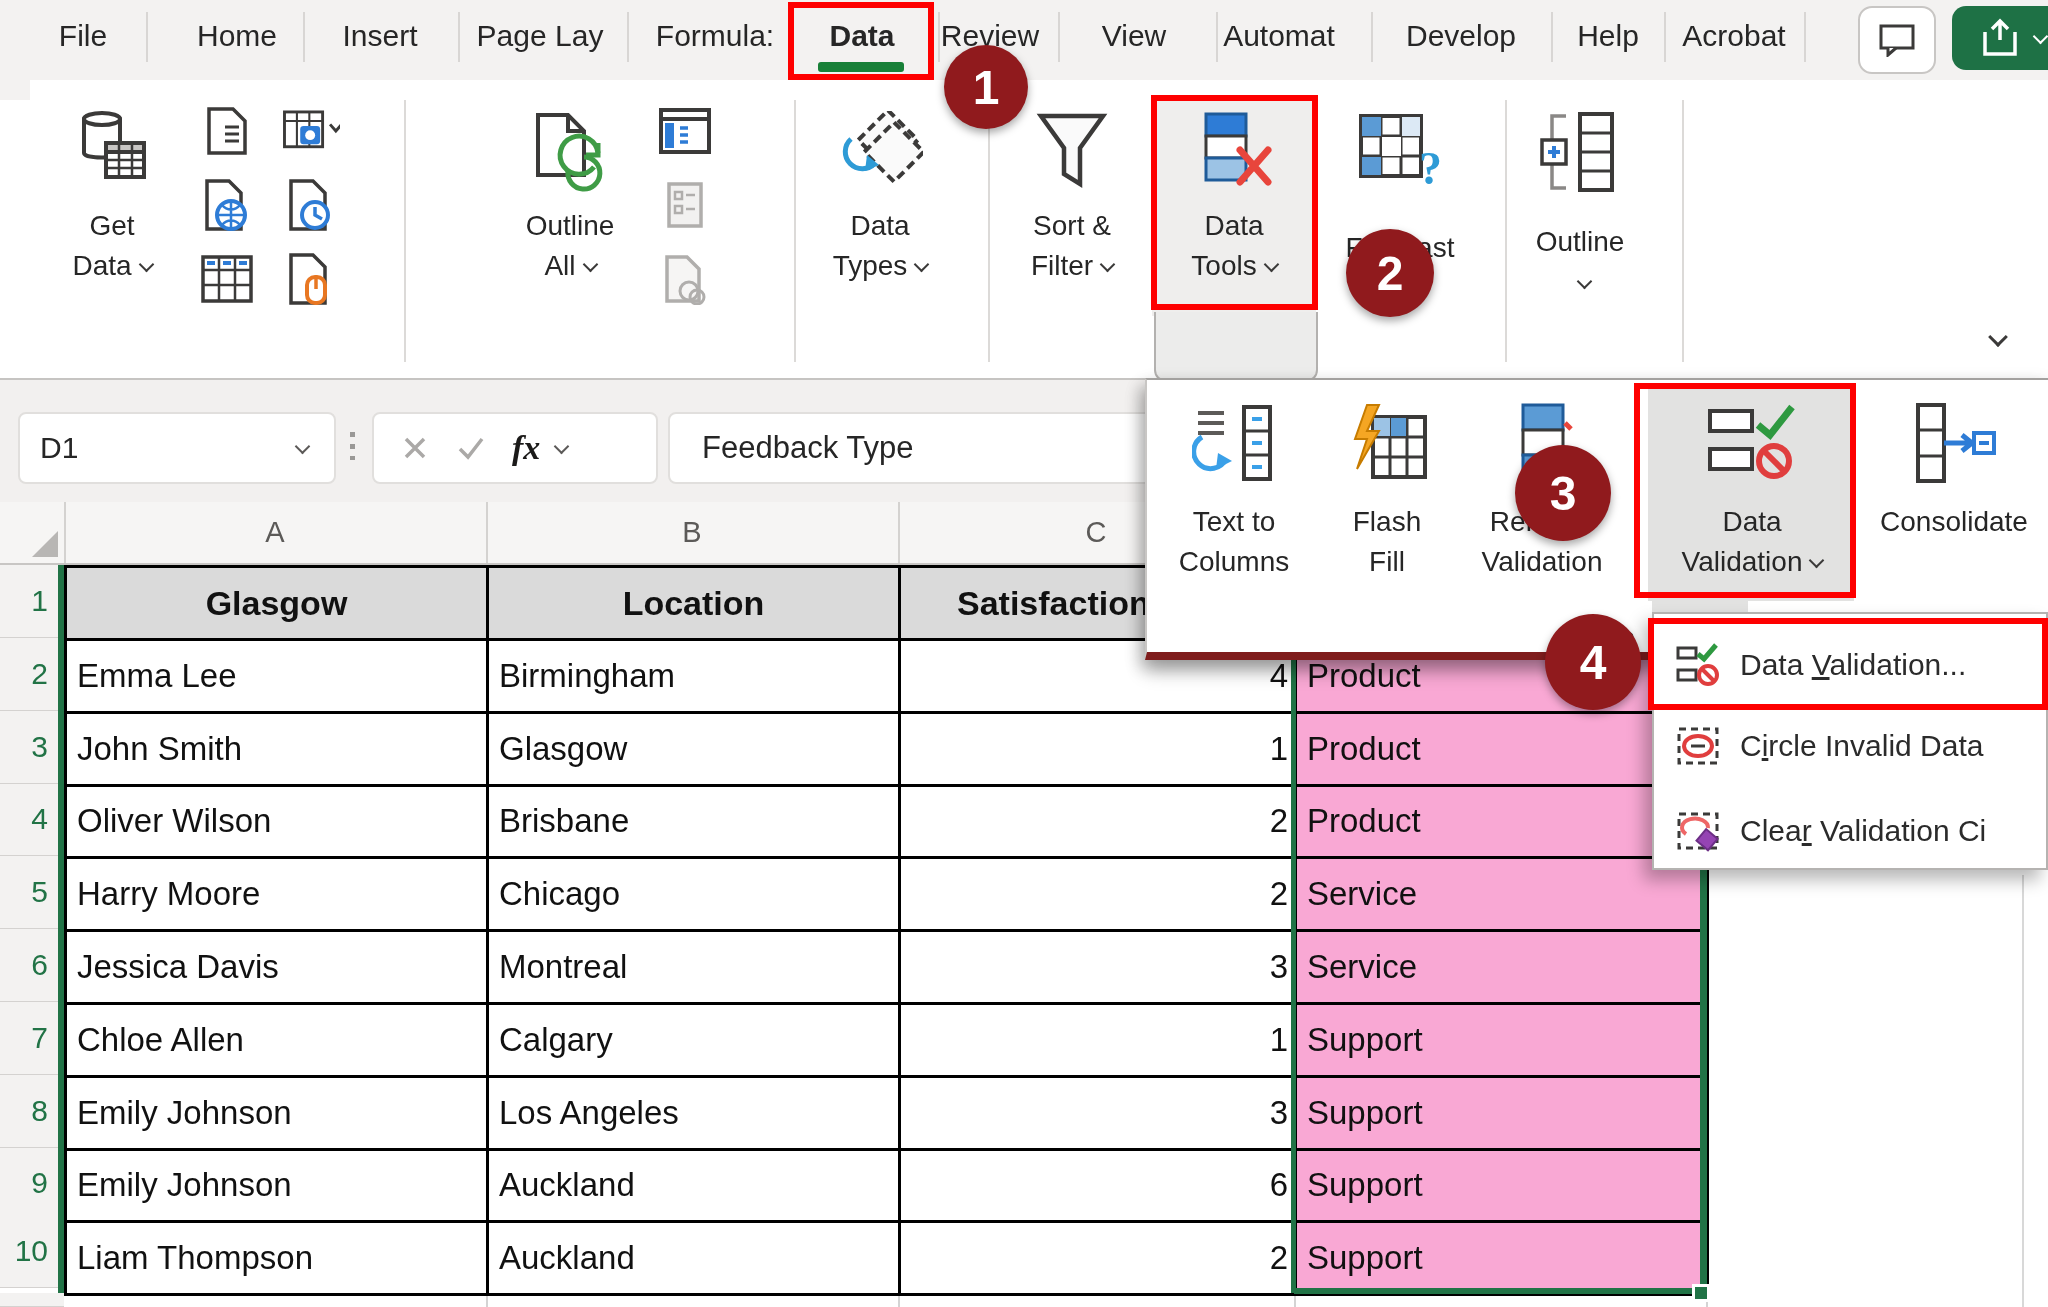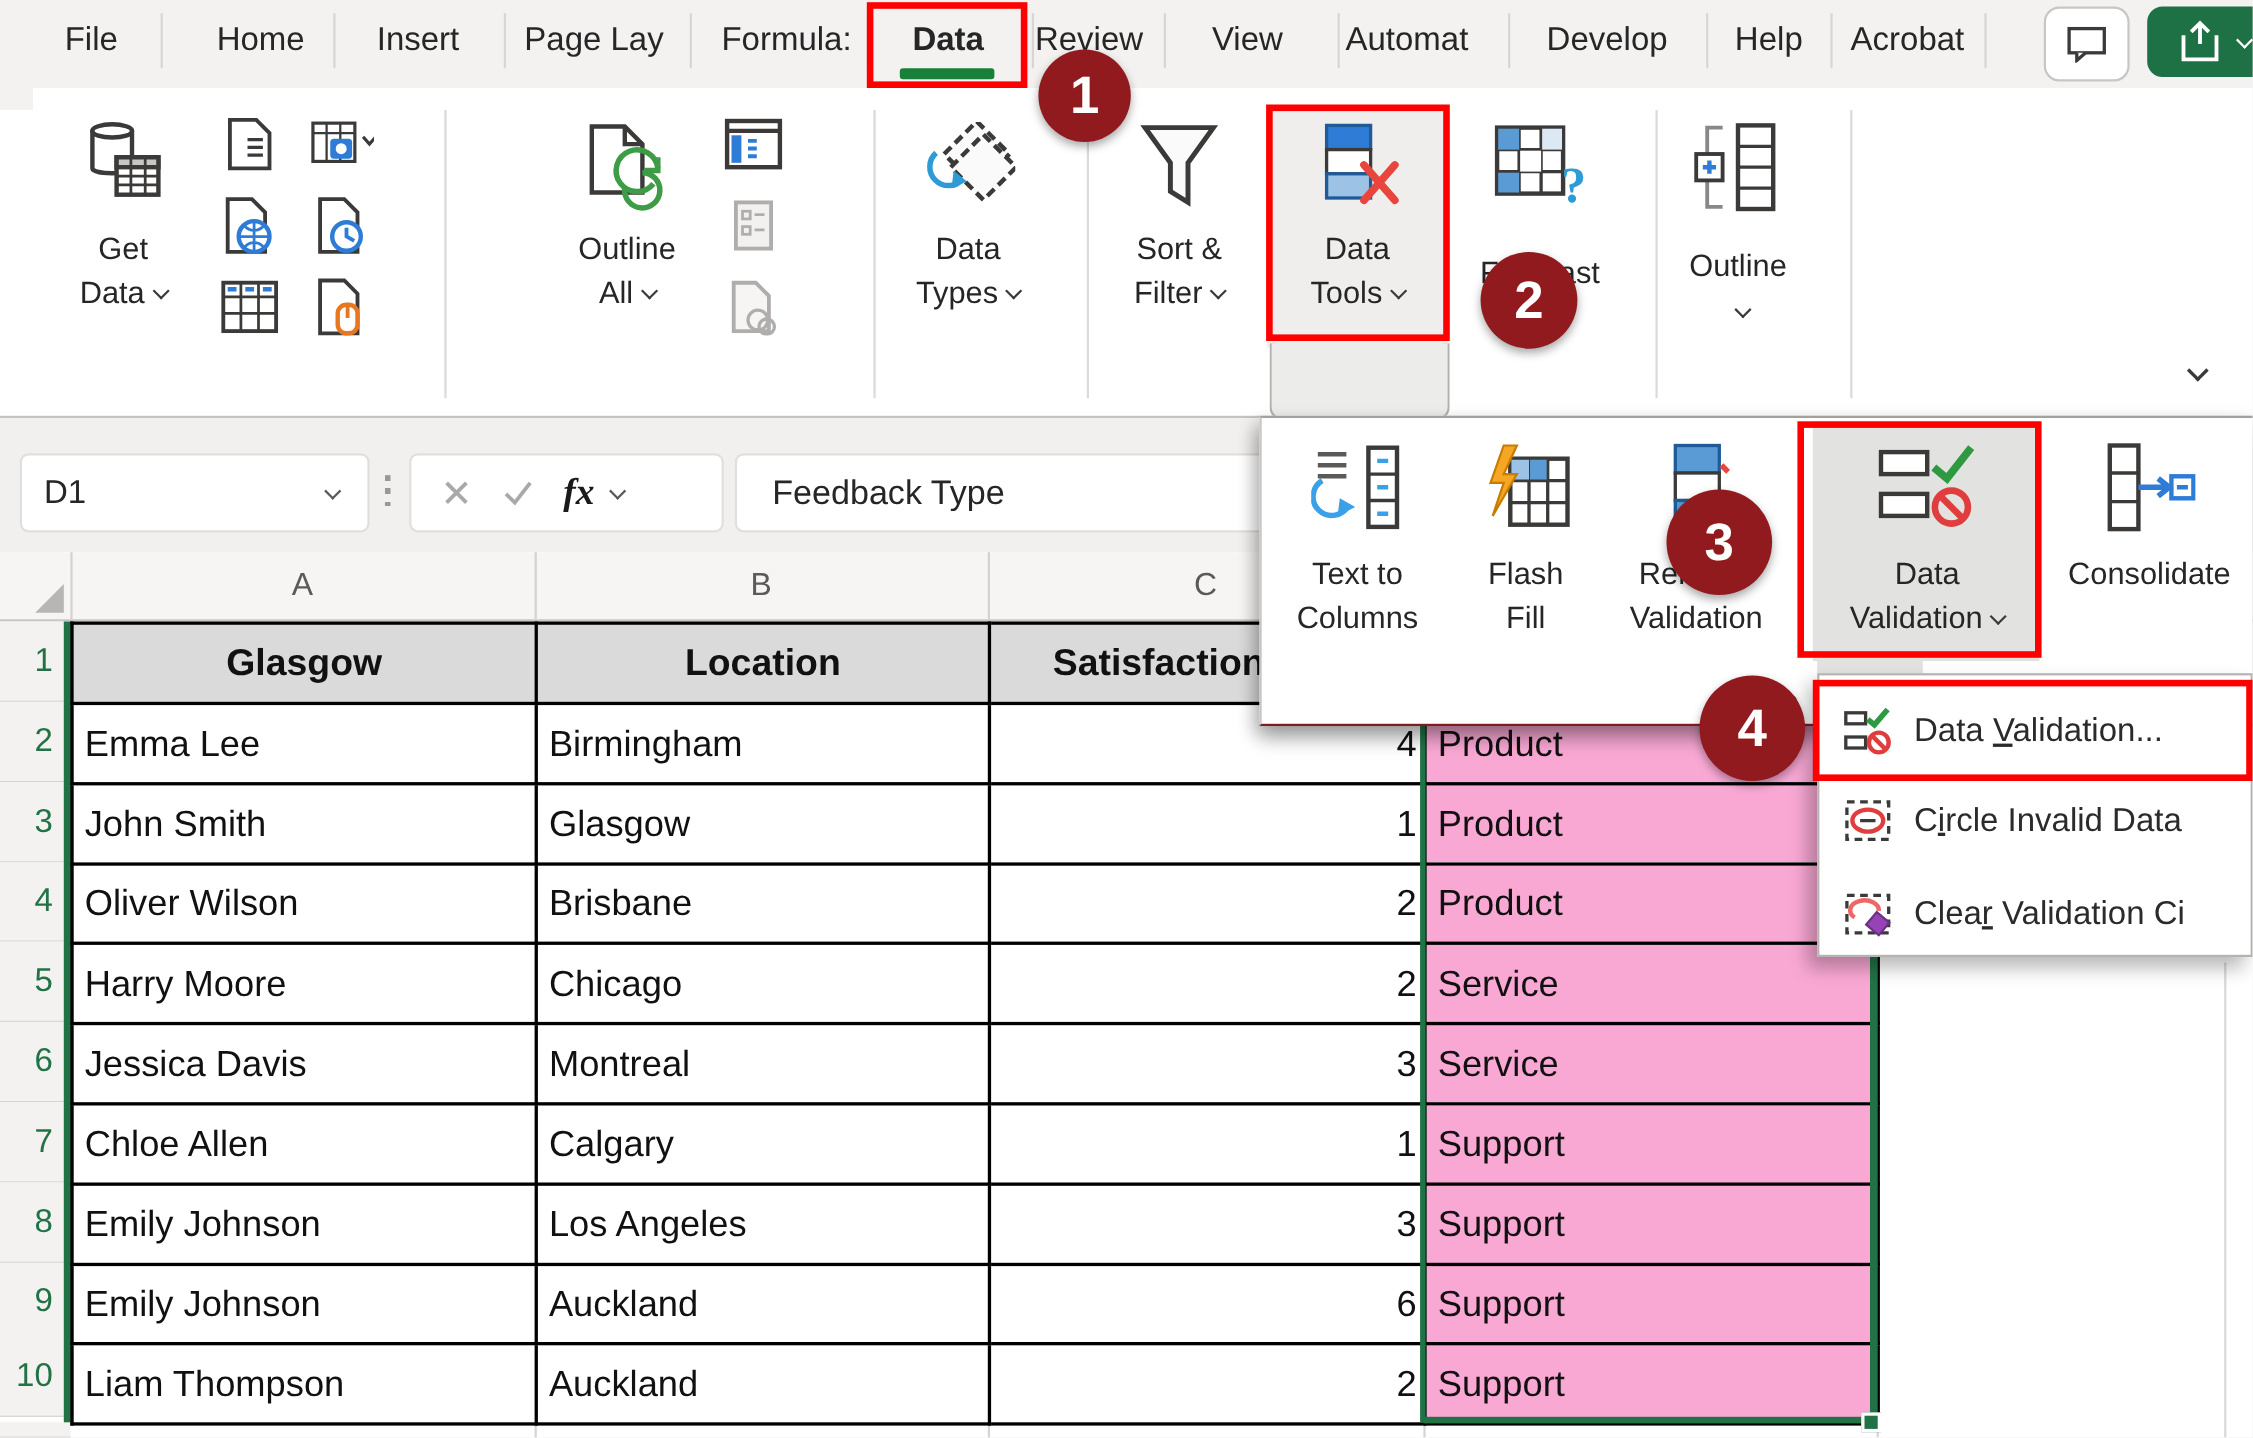--- a/index.html
+++ b/index.html
@@ -42,21 +42,21 @@
   #datatable td{border:3px solid #000;font-size:33px;color:#111;padding:0 0 0 10px;overflow:hidden;white-space:nowrap;box-sizing:border-box;}
   #datatable tr{height:72.8px;}
   #datatable tr.hrow{height:73px;}
   #datatable td.th{background:#dadada;font-weight:bold;font-size:34px;text-align:center;padding:0;}
   #datatable td.thC{text-align:left;padding-left:56px;}
   #datatable td.num{text-align:right;padding:0 6px 0 0;}
   #datatable td.sel{background:#f9a8d4;}
   .greenline{position:absolute;background:#217346;}
   
   #flyout{position:absolute;left:1145px;top:378px;width:903px;height:282px;background:#fff;
-          border-top:2px solid #a3a19f;border-left:2px solid #c8c6c4;border-bottom:2px solid #7f1d1d;
+          border-top:2px solid #a3a19f;border-left:2px solid #c8c6c4;border-bottom:8px solid #7f1d1d;
           box-shadow:0 10px 18px rgba(0,0,0,.32), -6px 8px 14px rgba(0,0,0,.15);box-sizing:border-box;}
   .flybtn{position:absolute;top:4px;height:216px;display:flex;flex-direction:column;align-items:center;
           font-size:28px;color:#262626;}
   .fbicon{height:118px;display:flex;align-items:center;justify-content:center;}
   #submenu{position:absolute;left:1652px;top:612px;width:396px;height:258px;background:#fff;
            border:2px solid #b5b3b1;box-shadow:-8px 10px 16px rgba(0,0,0,.28);box-sizing:border-box;}
   .smitem{position:absolute;left:0;width:394px;height:86px;display:flex;align-items:center;font-size:30px;color:#2b2b2b;}
   .smicon{width:46px;height:46px;margin:0 18px 0 22px;flex:0 0 auto;}
   
   .redbox{position:absolute;border:6px solid #fe0000;box-sizing:border-box;pointer-events:none;}

